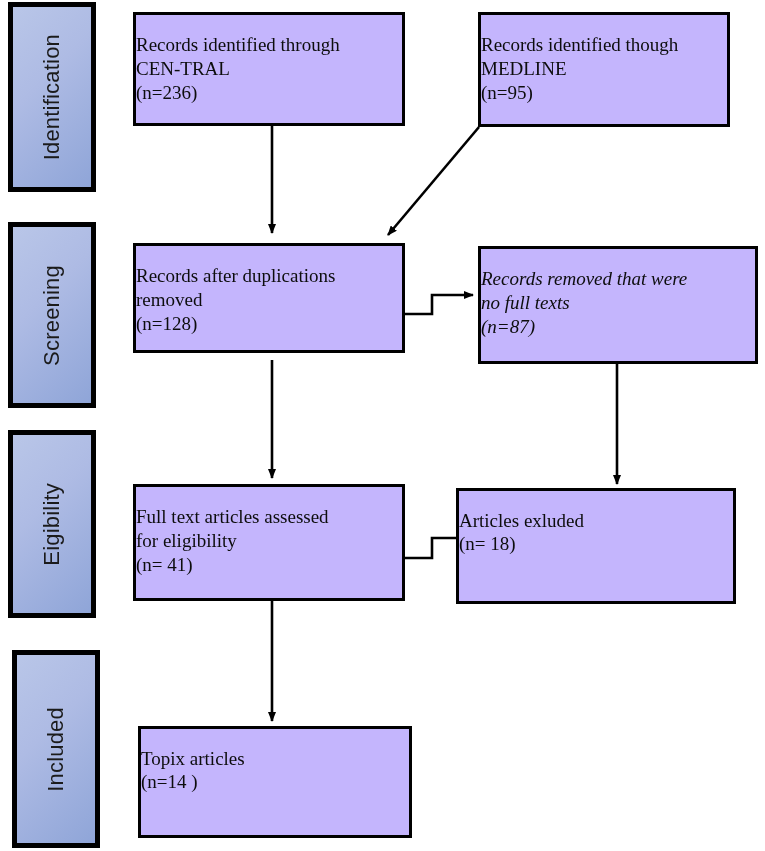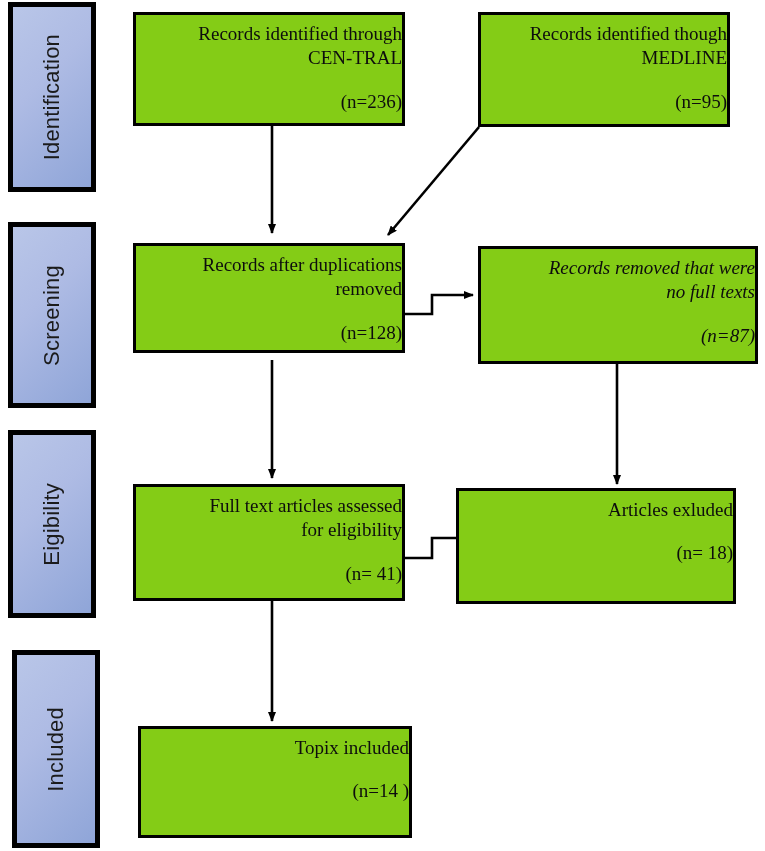--- a/index.html
+++ b/index.html
@@ -36,36 +36,35 @@
     color: #1b1b1b;
     letter-spacing: 0.2px;
     white-space: nowrap;
   }
 
   
   .flow-box {
     position: absolute;
     box-sizing: border-box;
     border: 3px solid #000000;
-    background: #84cc16;
-    padding-top: 7px;
-    text-align: right;
+    background: #c4b5fd;
+    padding-top: 18px;
+    text-align: left;
   }
   .flow-title {
     font-family: "Liberation Serif", serif;
     font-size: 19px;
     line-height: 1.28;
     color: #0d0d0d;
     white-space: pre-line;
   }
   .flow-count {
     font-family: "Liberation Serif", serif;
     font-size: 19px;
     color: #0d0d0d;
-    margin-top: 20px;
   }
 
   
   #connectors {
     position: absolute;
     left: 0;
     top: 0;
     width: 765px;
     height: 851px;
     pointer-events: none;
@@ -157,17 +156,17 @@
 for eligibility</div>
     <div class="flow-count">(n= 41)</div>
   </div>
 
   <div class="flow-box" style="left:456px; top:488px; width:280px; height:116px;">
     <div class="flow-title">Articles exluded</div>
     <div class="flow-count">(n= 18)</div>
   </div>
 
   <div class="flow-box" style="left:138px; top:726px; width:274px; height:112px;">
-    <div class="flow-title">Topix included</div>
+    <div class="flow-title">Topix articles</div>
     <div class="flow-count">(n=14 )</div>
   </div>
 
 </div>
 
 </body></html>

